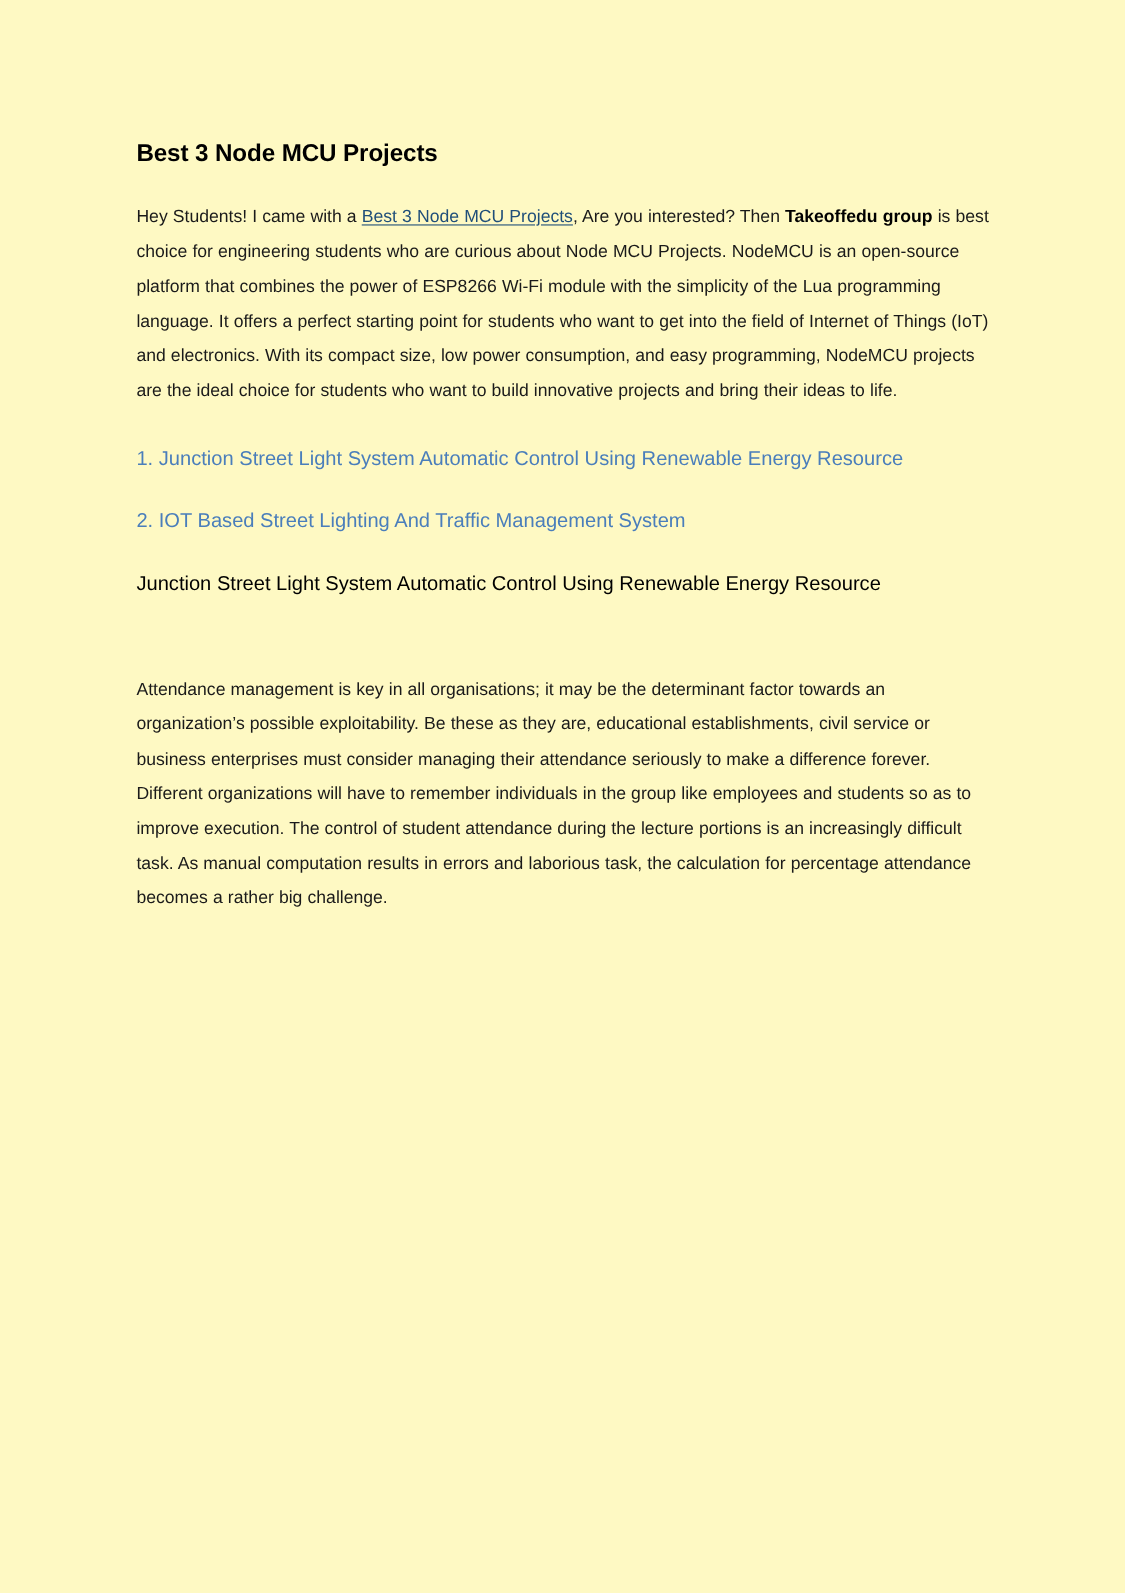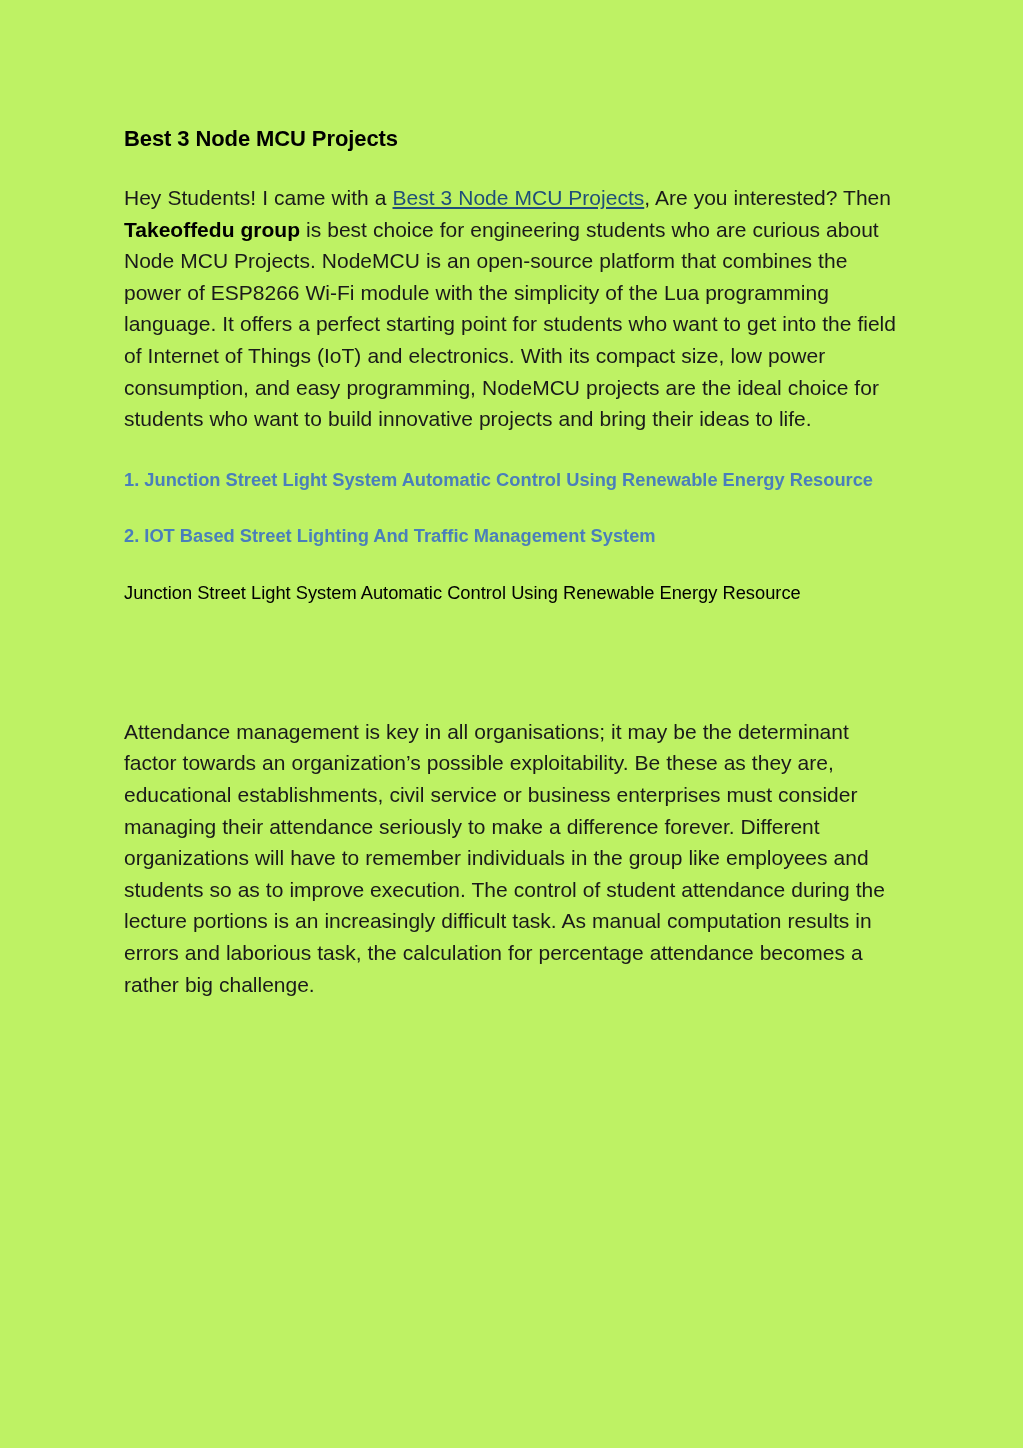--- a/index.html
+++ b/index.html
@@ -8,21 +8,21 @@
     background: #ffffff;
   }
   body {
     font-family: "Liberation Sans", sans-serif;
     color: #161616;
   }
   .page {
     position: relative;
     width: 1023px;
     height: 1448px;
-    background: #bef264;
+    background: #fef9c3;
     margin: 0 auto;
     overflow: hidden;
     box-sizing: border-box;
   }
   .content {
     position: absolute;
     left: 124px;
     top: 124px;
     width: 778px;
   }
@@ -38,42 +38,42 @@
 
   .sub-heading {
     font-size: 17.5px;
     font-weight: bold;
     line-height: 26px;
     color: #000000;
     margin: 0 0 26px 0;
   }
 
   p.body-text {
-    font-size: 21px;
+    font-size: 16px;
     line-height: 31.6px;
     color: #1a1a1a;
     margin: 0 0 26px 0;
     text-align: left;
     word-spacing: 0.2px;
   }
 
   a.inline-link {
     color: #1f4e79;
     text-decoration: underline;
     text-underline-offset: 2px;
   }
 
   b.inline-bold {
     font-weight: bold;
     color: #000000;
   }
 
   .project-heading {
     font-size: 18.3px;
-    font-weight: bold;
+    font-weight: normal;
     line-height: 29px;
     color: #4a7ebb;
     margin: 0 0 27px 0;
   }
   .project-heading.first {
     margin-top: 30px;
   }
 
   .section-heading {
     font-size: 18.3px;
@@ -85,21 +85,20 @@
 
   .spacer-paragraph {
     height: 52px;
     line-height: 52px;
     font-size: 18.3px;
     margin: 0;
   }
 
   p.body-text.last {
     margin-bottom: 0;
-    margin-top: 41px;
   }
 </style>
 </head>
 <body>
 
 <div class="page">
   <div class="content">
 
     <h1 class="doc-title">Best 3 Node MCU Projects</h1>
 

